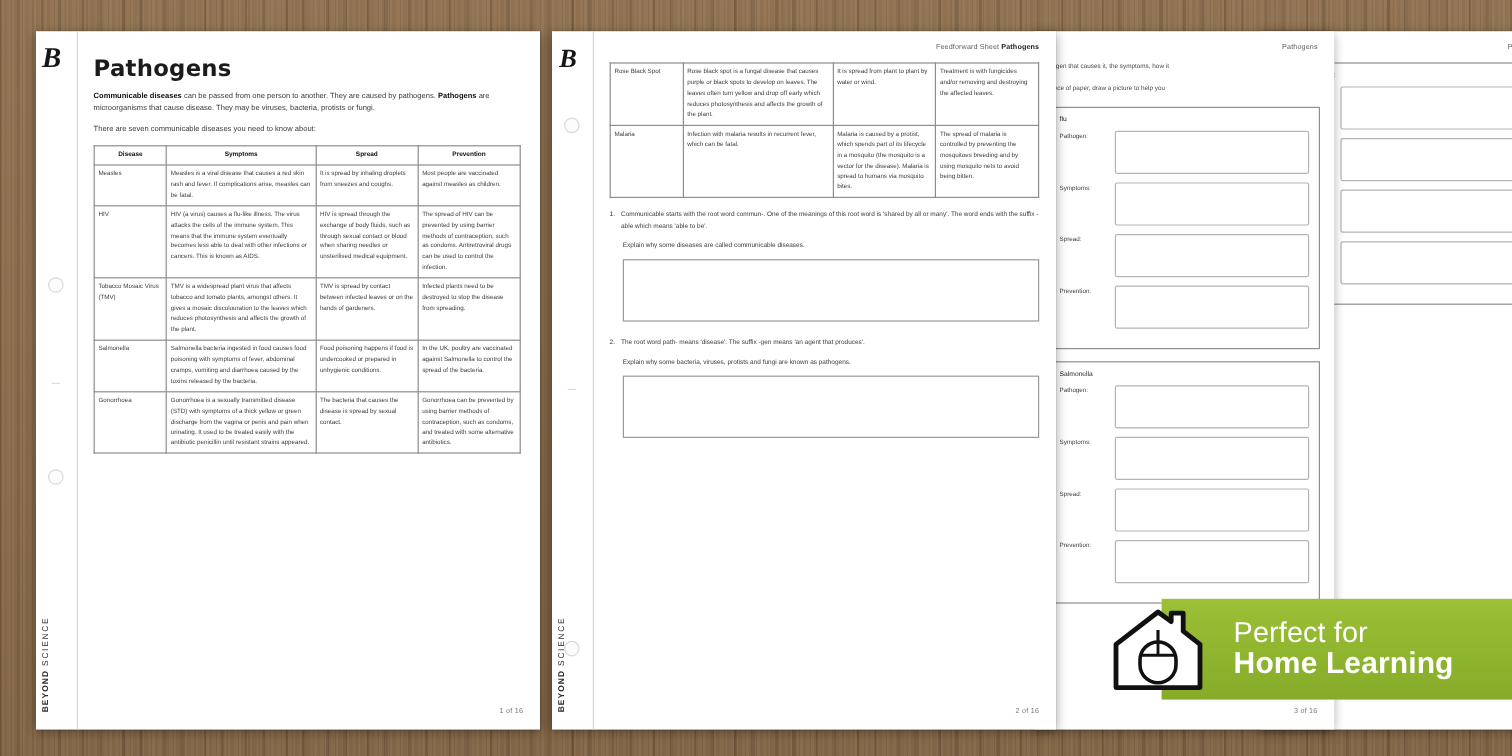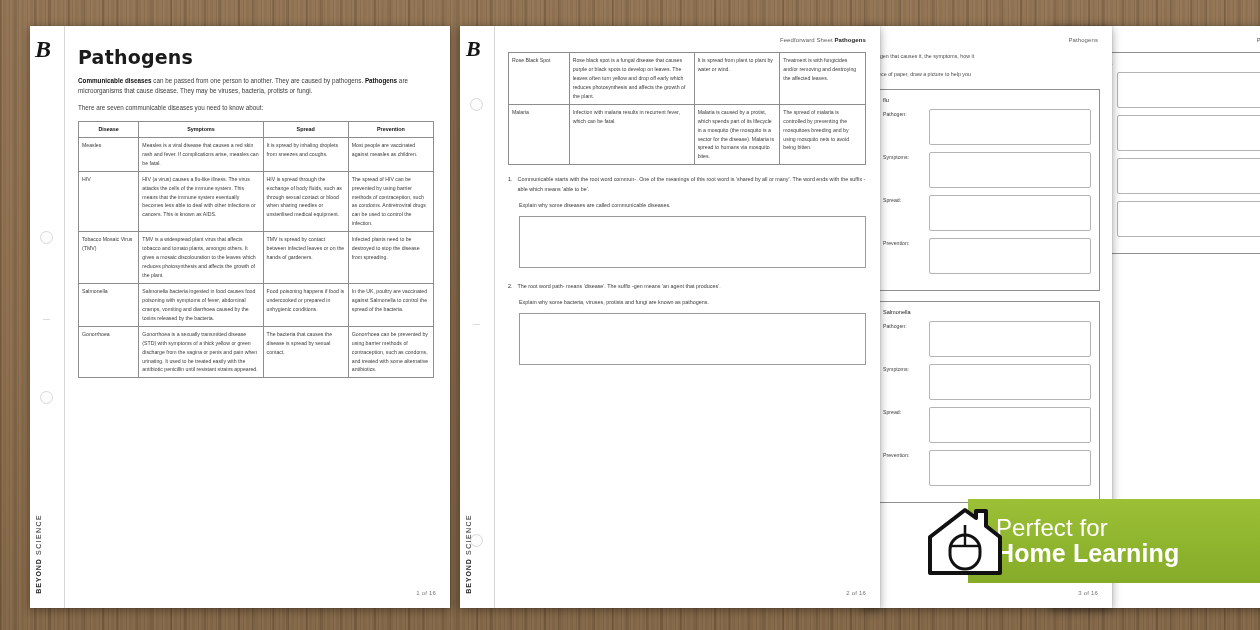--- a/index.html
+++ b/index.html
@@ -110,21 +110,21 @@
 
   
   .badge{
     position:absolute;left:968px;top:499px;width:306px;height:84px;
     background:linear-gradient(180deg,#9cc036 0%,#8fb52f 55%,#86ab29 100%);
     display:flex;align-items:center;
   }
   .badge-house{
     position:absolute;left:-46px;top:6px;width:86px;height:72px;
   }
-  .badge-txt{margin-left:28px;color:#fff;line-height:1.04;}
+  .badge-txt{margin-left:60px;color:#fff;line-height:1.04;}
   .badge-l1{font-size:24px;font-weight:normal;letter-spacing:.1px;}
   .badge-l2{font-size:25px;font-weight:bold;letter-spacing:.1px;text-align:right;}
 </style>
 </head>
 <body>
 
 <div class="stage">
 
   <div class="desk"></div>
 

